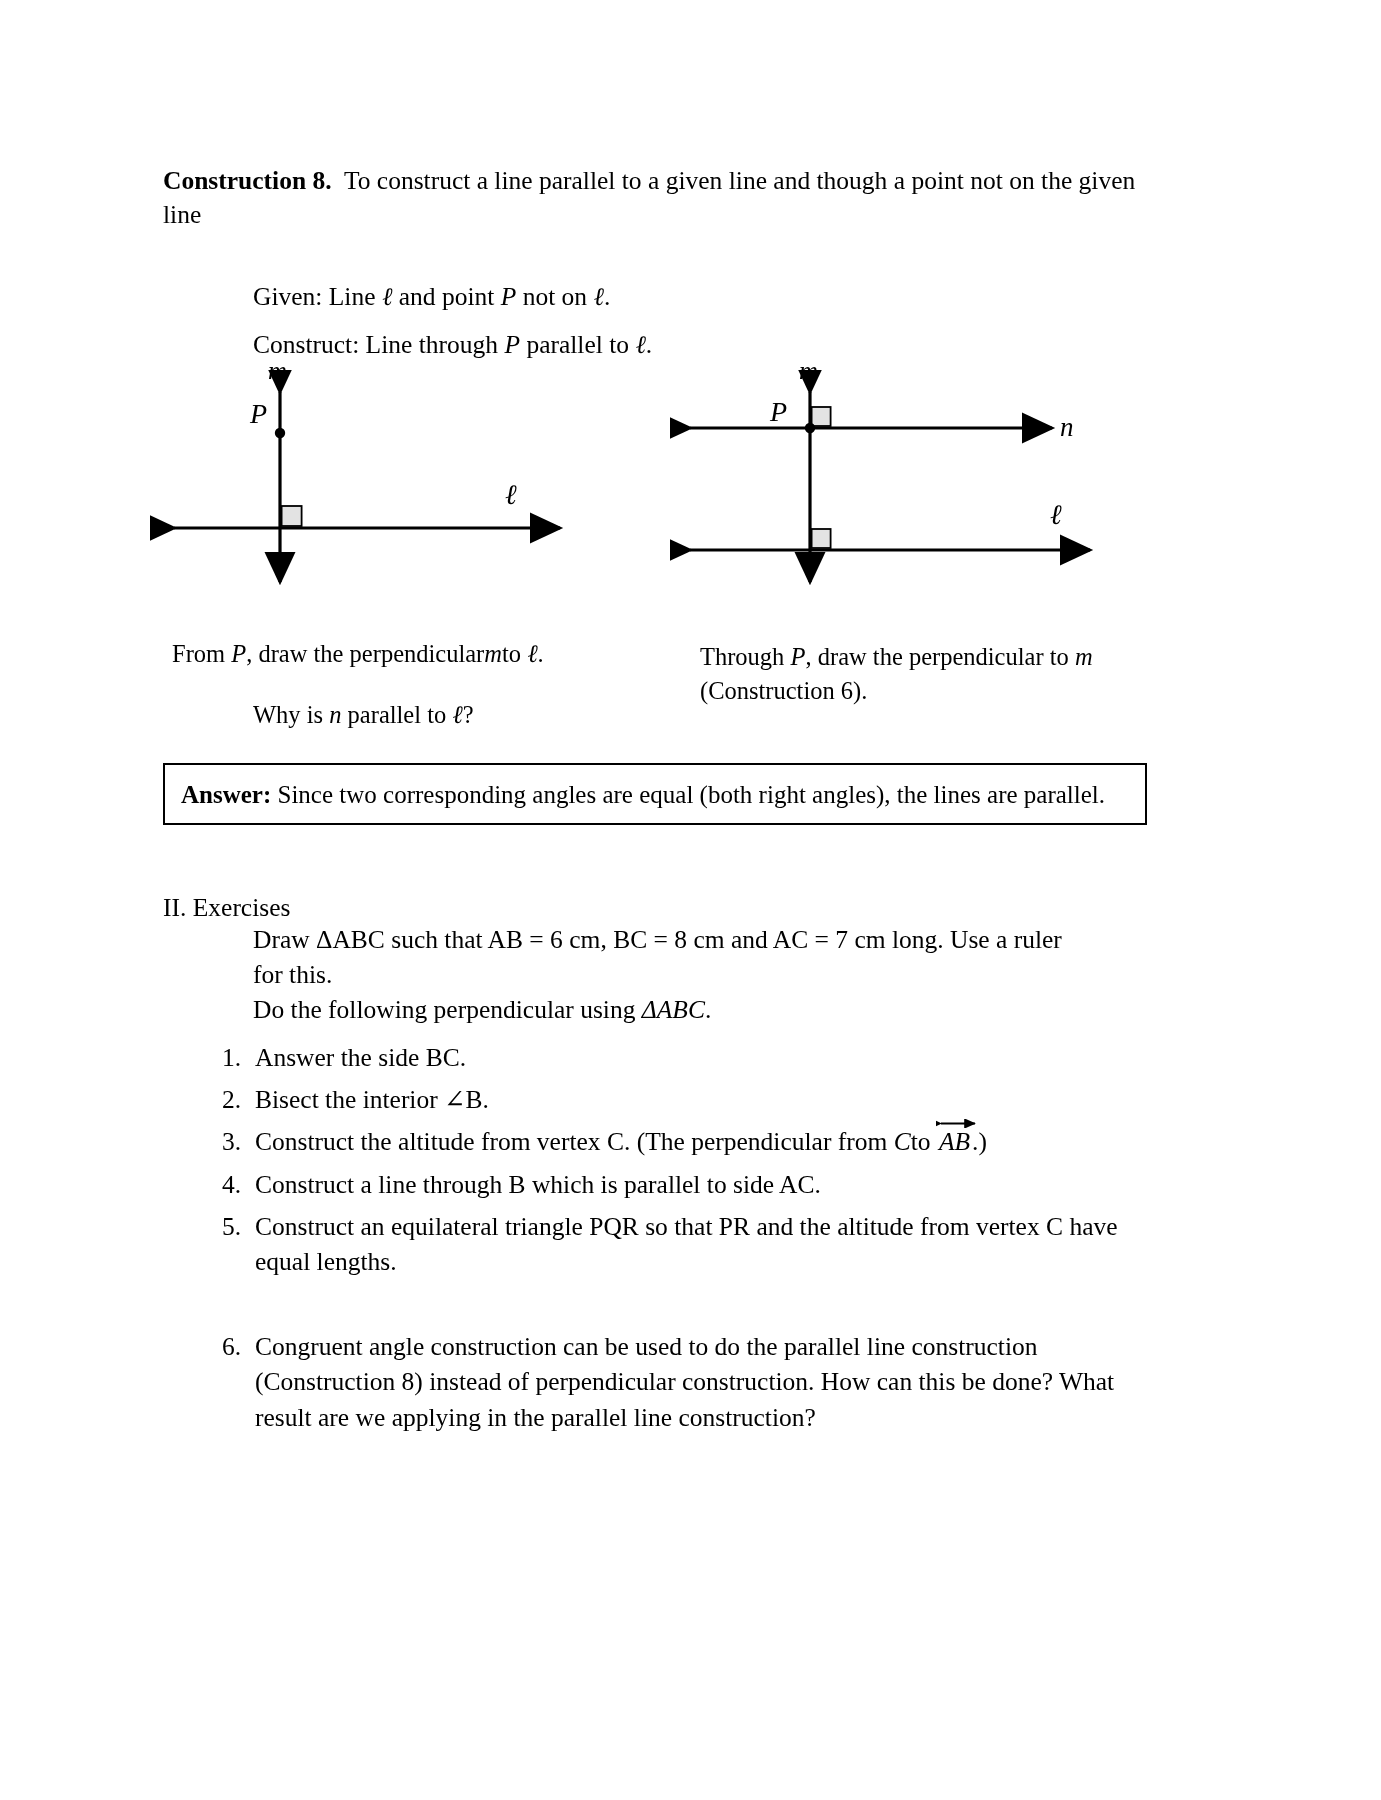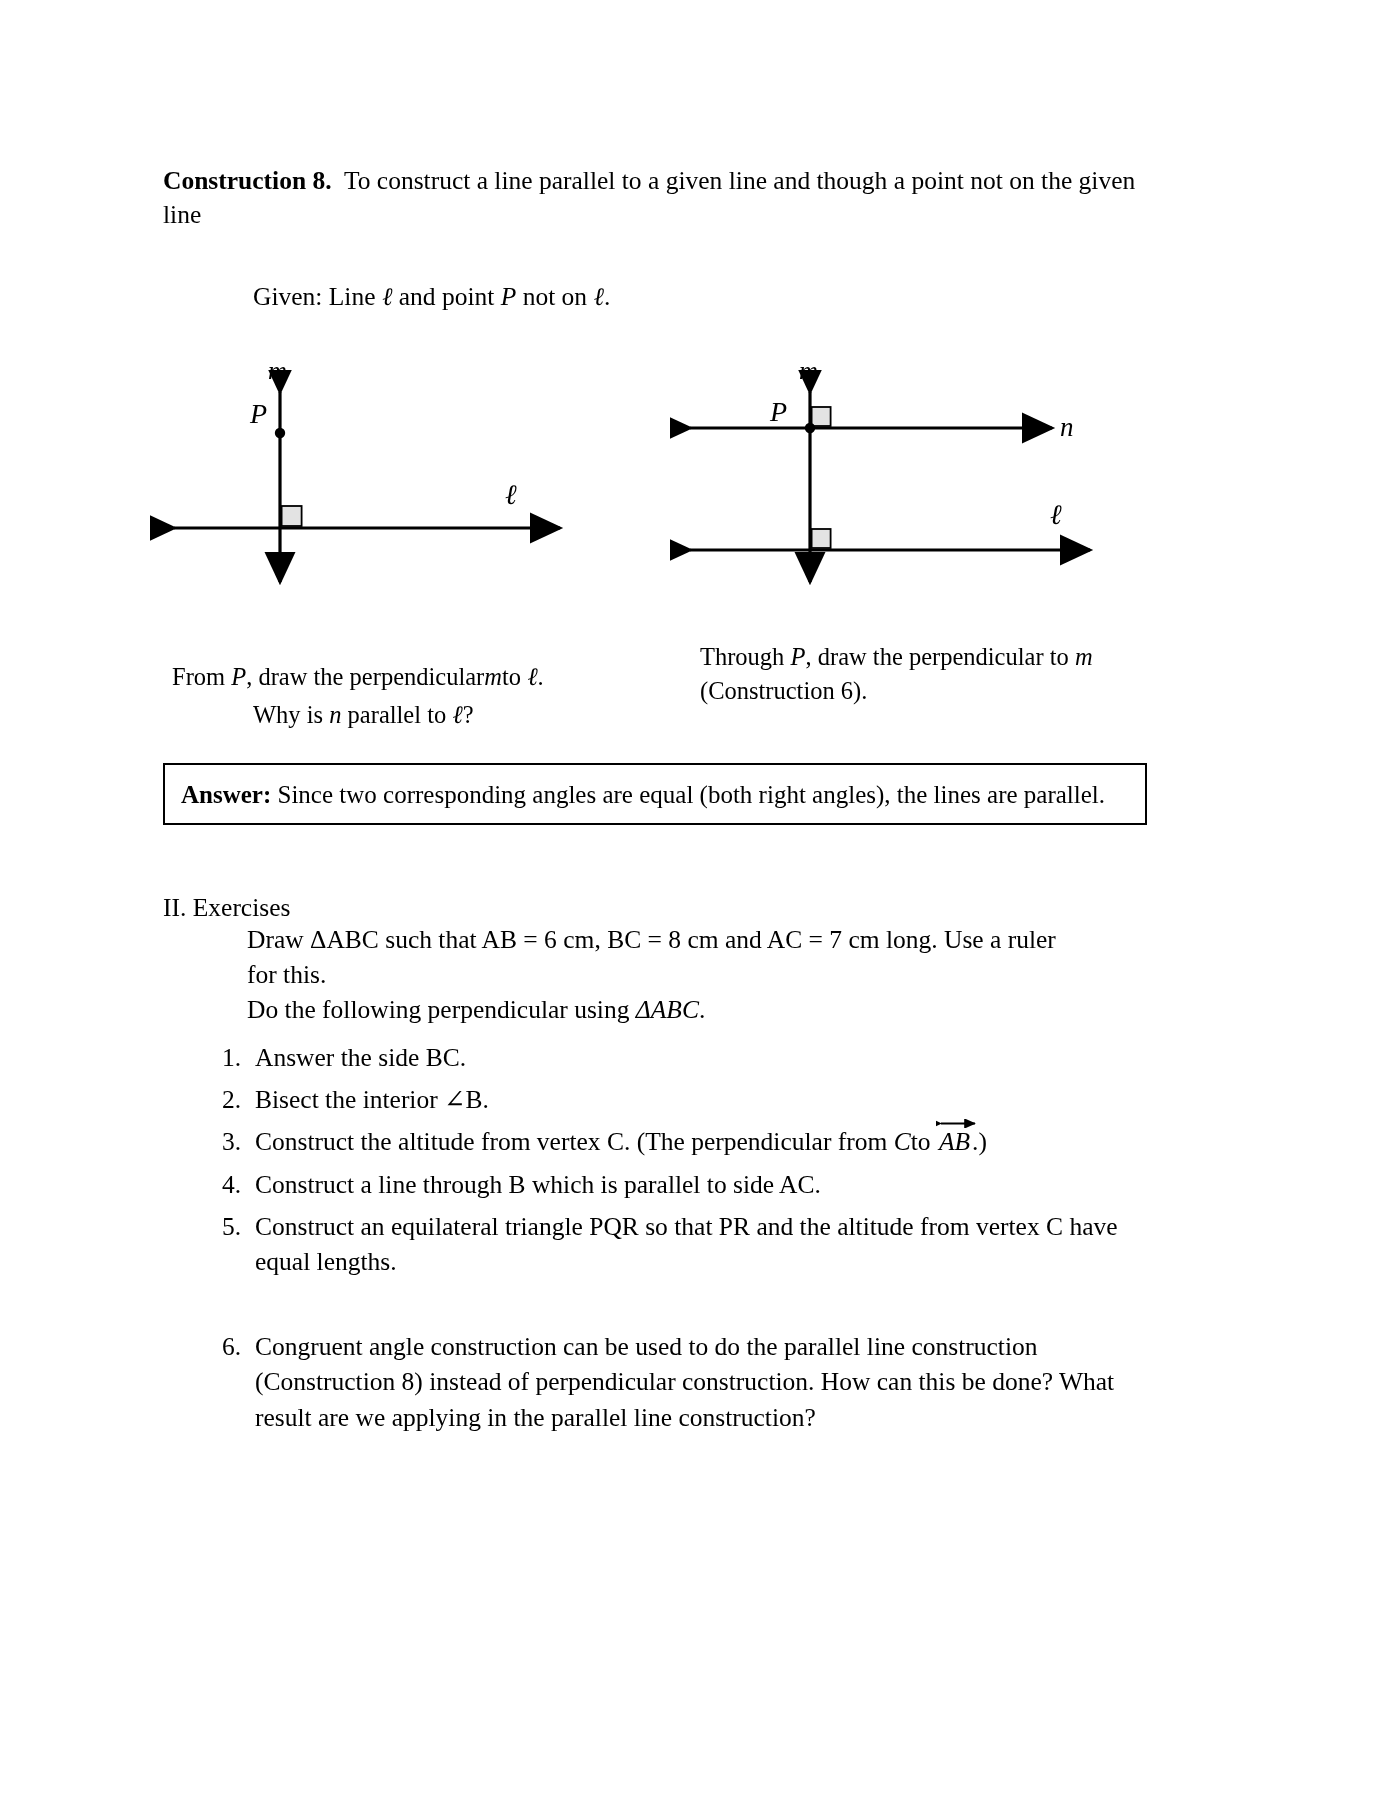--- a/index.html
+++ b/index.html
@@ -62,21 +62,21 @@
   }
   .fig-left  { left: 150px; top: 370px; }
   .fig-right { left: 670px; top: 370px; }
 
   
   .cap {
     position: absolute;
     font-size: 24.5px;
     line-height: 1.4;
   }
-  .cap-left-1 { left: 172px; top: 659px; }
+  .cap-left-1 { left: 172px; top: 636px; }
   .cap-left-2 { left: 253px; top: 697px; }
   .cap-right  { left: 700px; top: 640px; width: 440px; }
 
   
   .answer-box {
     position: absolute;
     left: 163px;
     top: 763px;
     width: 984px;
     border: 2px solid #000;
@@ -92,21 +92,21 @@
   
   .exercises-title {
     position: absolute;
     left: 163px;
     top: 865px;
     font-size: 25.5px;
     margin-top: 28px;
   }
   .ex-intro {
     position: absolute;
-    left: 247px;
+    left: 253px;
     top: 922px;
     width: 840px;
     font-size: 25.5px;
     line-height: 1.38;
   }
   .ex-intro .l2 { display: block; }
 
   .ex-list {
     position: absolute;
     left: 207px;
@@ -159,20 +159,26 @@
 
   <div class="given-line">
     <span>Given:  Line</span>
     <span class="script-l">ℓ</span>
     <span>and point</span>
     <span class="mathvar">P</span>
     <span>not on</span>
     <span class="script-l">ℓ</span><span>.</span>
   </div>
 
+  <div class="construct-line">
+    <span>Construct: Line through</span>
+    <span class="mathvar">P</span>
+    <span>parallel to</span>
+    <span class="script-l">ℓ</span><span>.</span>
+  </div>
 
   <div class="fig fig-left">
     <svg width="440" height="230" viewBox="0 0 440 230">
       <defs>
         <marker id="arrL" markerWidth="11" markerHeight="11" refX="9.5" refY="5.5" orient="auto">
           <path d="M0,0.6 L10.5,5.5 L0,10.4 z" fill="#000"></path>
         </marker>
       </defs>
 
       <line x1="130" y1="22" x2="130" y2="212" stroke="#000" stroke-width="3.2" marker-start="url(#arrL)" marker-end="url(#arrL)"></line>

